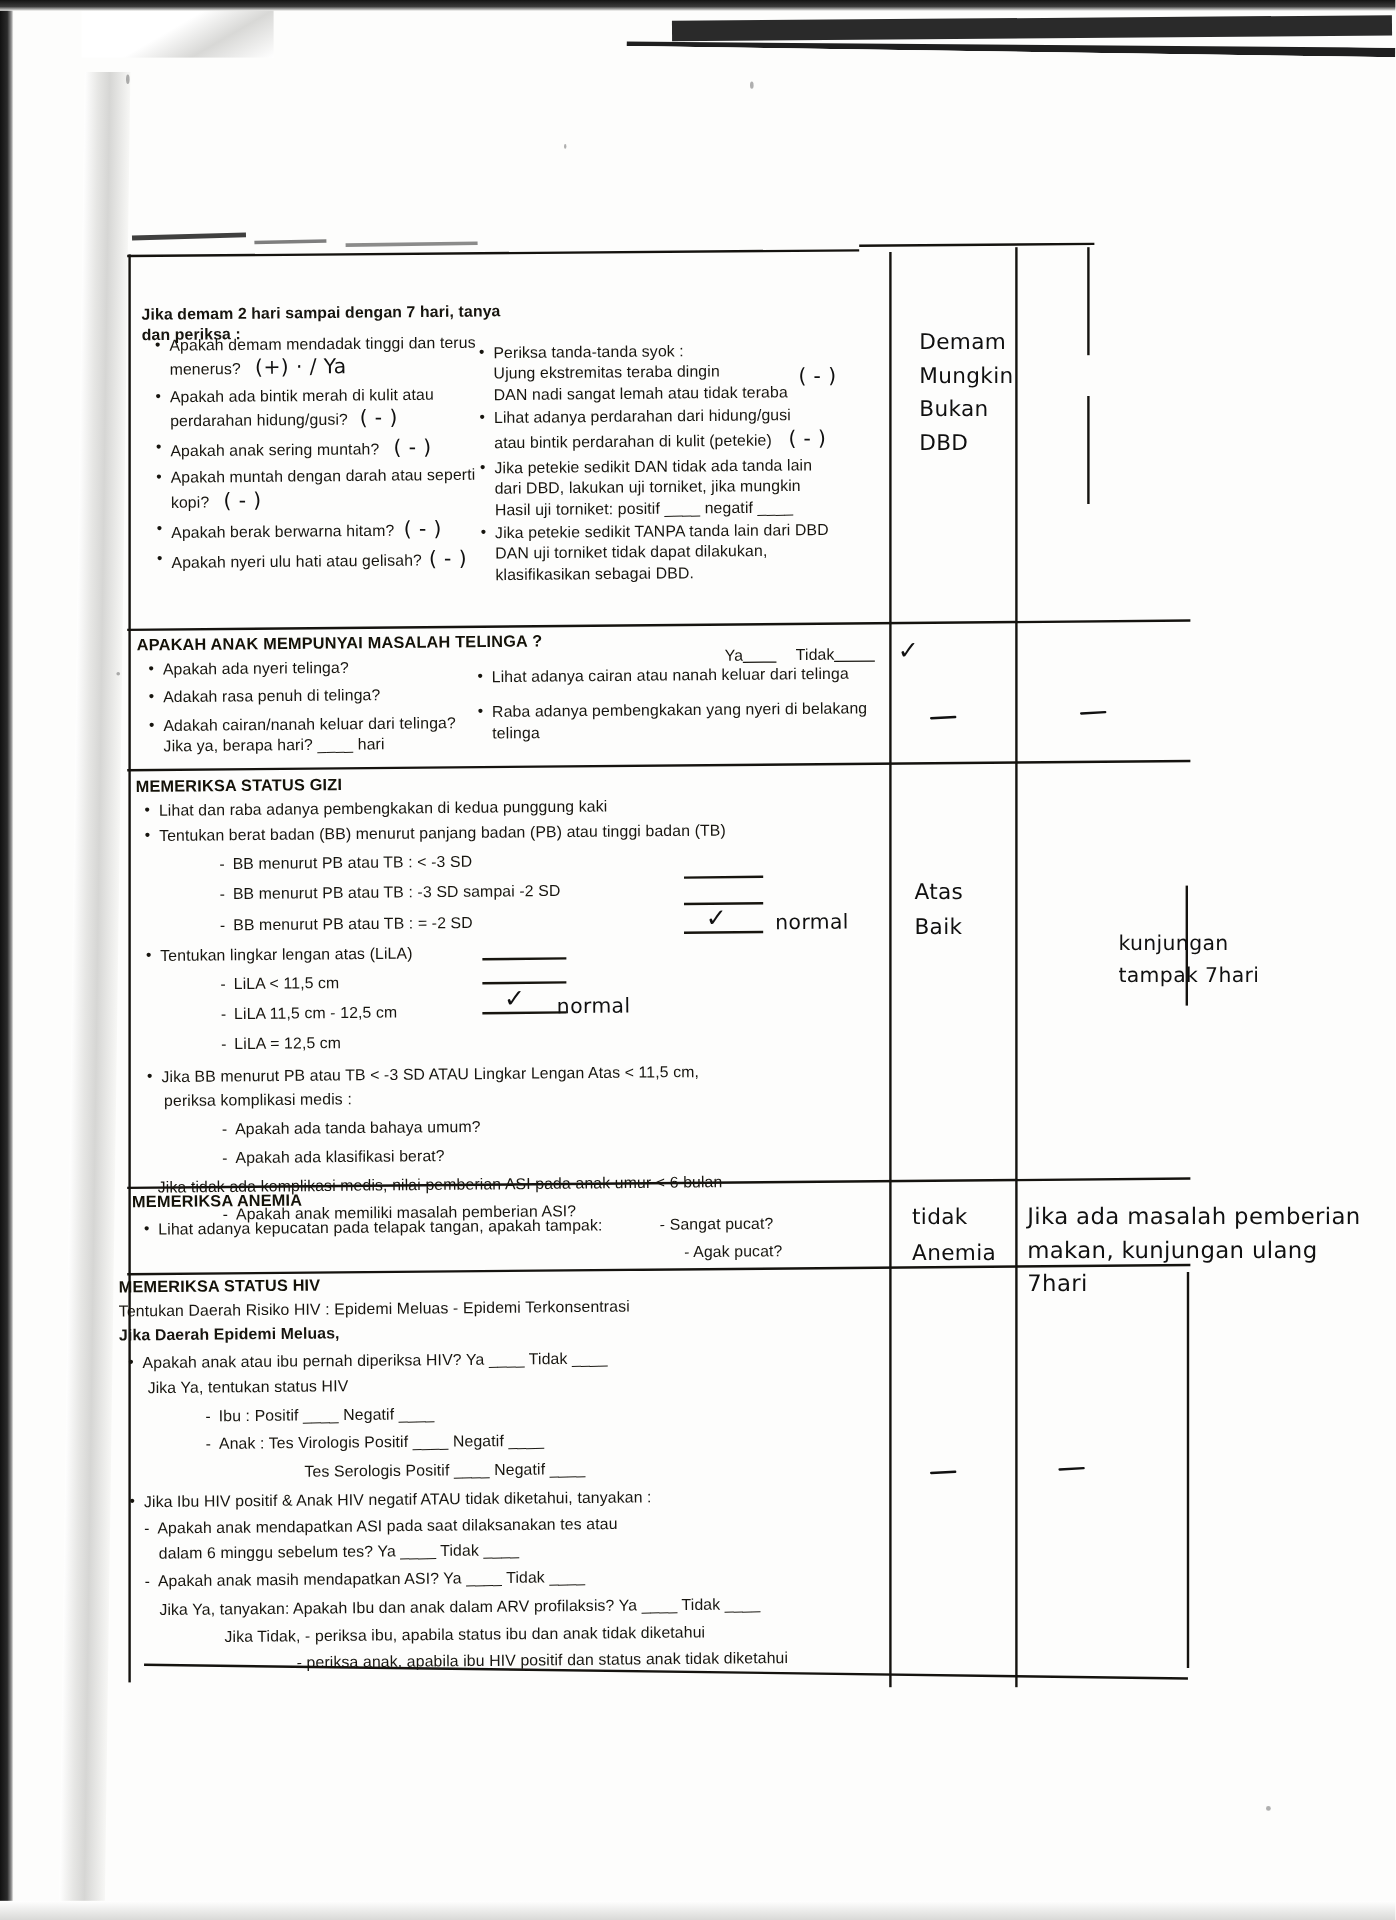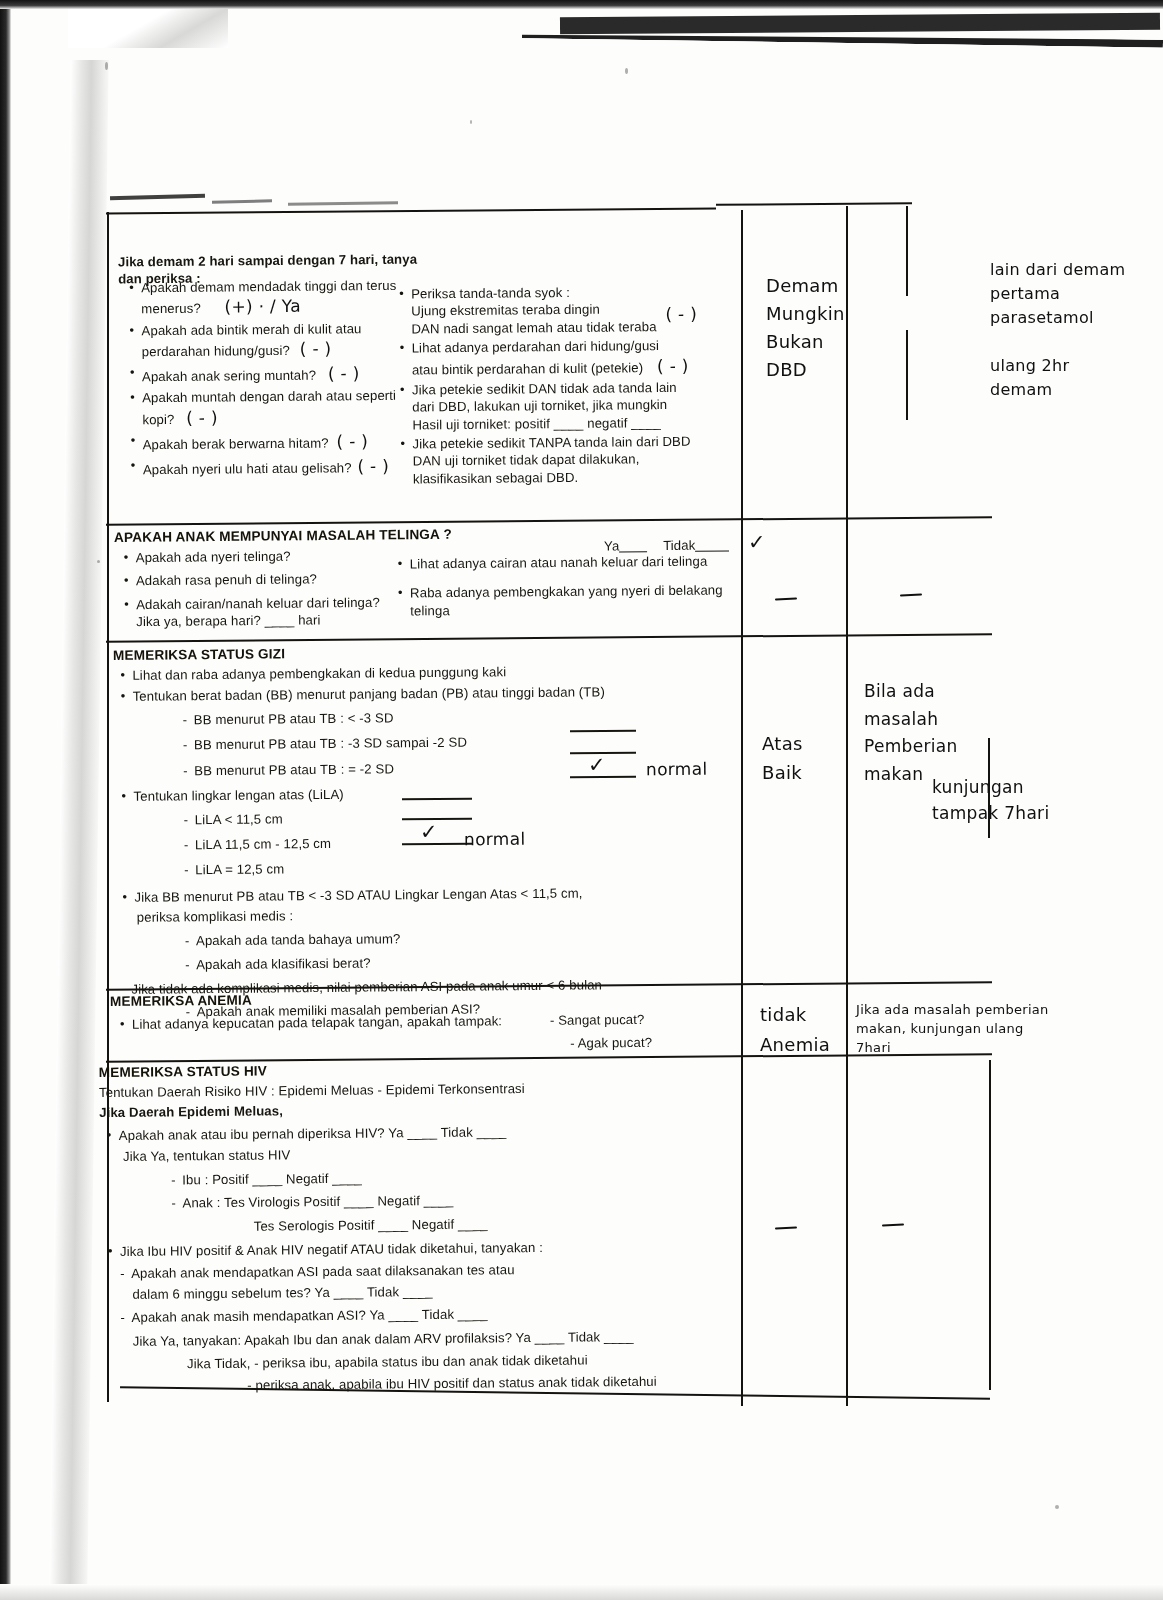--- a/index.html
+++ b/index.html
@@ -94,21 +94,21 @@
   <div class="rule rule-h" style="left:106px;top:1057px;width:886px;transform:rotate(-0.5deg);"></div>
   <div class="rule rule-h" style="left:120px;top:1392px;width:870px;transform:rotate(0.75deg);"></div>
 
   <div class="qcell skew-a" style="left:118px;top:252px;width:300px;">
     <div class="txt bold">Jika demam 2 hari sampai dengan 7 hari, tanya dan periksa :</div>
   </div>
 
   <div class="qcell skew-a" style="left:128px;top:278px;width:290px;">
     <div class="txt bul">
       <span>Apakah demam mendadak tinggi dan terus menerus?</span>
-      <span class="hw" style="margin-left:20px;">(+) · / Ya</span>
+      <span class="hw" style="margin-left:8px;">(+) · / Ya</span>
     </div>
     <div class="txt bul" style="margin-top:3px;">
       <span>Apakah ada bintik merah di kulit atau perdarahan hidung/gusi?</span>
       <span class="hw" style="margin-left:6px;">( - )</span>
     </div>
     <div class="txt bul" style="margin-top:3px;">
       <span>Apakah anak sering muntah?</span>
       <span class="hw" style="margin-left:8px;">( - )</span>
     </div>
     <div class="txt bul" style="margin-top:3px;">
@@ -151,25 +151,20 @@
       <span>Jika petekie sedikit TANPA tanda lain dari DBD</span>
       <div>DAN uji torniket tidak dapat dilakukan,</div>
       <div>klasifikasikan sebagai DBD.</div>
     </div>
   </div>
 
   <div class="hw" style="position:absolute;left:766px;top:272px;white-space:pre-line;font-size:18px;line-height:1.55;">Demam
 Mungkin
 Bukan
 DBD</div>
-  <div class="hw" style="position:absolute;left:990px;top:258px;white-space:pre-line;font-size:16px;line-height:1.5;">lain dari demam
-pertama parasetamol
-
-ulang 2hr
-demam</div>
 
   <div class="qcell skew-a" style="left:114px;top:527px;width:620px;">
     <div class="sec-head">APAKAH ANAK MEMPUNYAI MASALAH TELINGA ?</div>
   </div>
   <div style="position:absolute;left:604px;top:537px;" class="txt skew-a">
     <span>Ya</span><span class="blank" style="width:28px;"></span>
     <span style="margin-left:12px;">Tidak</span><span class="blank" style="width:34px;"></span>
     <span class="hw-tick" style="position:absolute;left:144px;top:-4px;">✓</span>
   </div>
 
@@ -213,40 +208,36 @@
   <div class="hw skew-a" style="position:absolute;left:646px;top:758px;">normal</div>
 
   <div class="blank skew-a" style="position:absolute;left:402px;top:798px;width:70px;border-bottom-width:2.2px;"></div>
   <div class="blank skew-a" style="position:absolute;left:402px;top:818px;width:70px;border-bottom-width:2.2px;"></div>
   <div class="blank skew-a" style="position:absolute;left:402px;top:843px;width:70px;border-bottom-width:2.2px;"></div>
   <div class="hw-tick skew-a" style="position:absolute;left:420px;top:822px;">✓</div>
   <div class="hw skew-a" style="position:absolute;left:464px;top:828px;">normal</div>
 
   <div class="hw" style="position:absolute;left:762px;top:730px;white-space:pre-line;font-size:18px;line-height:1.6;">Atas
 Baik</div>
-  <div class="hw" style="position:absolute;left:864px;top:678px;white-space:pre-line;font-size:17px;line-height:1.62;">Bila  ada
-masalah
-Pemberian
-makan</div>
   <div class="hw" style="position:absolute;left:932px;top:775px;white-space:pre-line;font-size:17px;line-height:1.5;">kunjungan
 tampak 7hari</div>
 
   <div class="qcell skew-a" style="left:110px;top:991px;width:620px;">
     <div class="sec-head">MEMERIKSA ANEMIA</div>
   </div>
   <div class="qcell skew-a" style="left:118px;top:1013px;width:620px;">
     <div class="txt bul">
       <span>Lihat adanya kepucatan pada telapak tangan, apakah tampak:</span>
       <span style="margin-left:44px;">- Sangat pucat?</span>
     </div>
     <div class="txt" style="margin-left:452px;margin-top:6px;">- Agak pucat?</div>
   </div>
   <div class="hw" style="position:absolute;left:760px;top:1000px;white-space:pre-line;font-size:18px;line-height:1.65;">tidak
 Anemia</div>
-  <div class="hw" style="position:absolute;left:856px;top:1000px;white-space:pre-line;font-size:13px;line-height:1.48;">Jika ada  masalah pemberian
+  <div class="hw" style="position:absolute;left:856px;top:1000px;white-space:pre-line;font-size:19px;line-height:1.48;">Jika ada  masalah pemberian
 makan,  kunjungan ulang
 7hari</div>
 
   <div class="qcell skew-a" style="left:99px;top:1062px;width:640px;">
     <div class="sec-head">MEMERIKSA STATUS HIV</div>
     <div class="txt" style="margin-top:4px;">Tentukan Daerah Risiko HIV :  Epidemi Meluas  -  Epidemi Terkonsentrasi</div>
     <div class="txt bold" style="margin-top:3px;">Jika Daerah Epidemi Meluas,</div>
   </div>
 
   <div class="qcell skew-a" style="left:106px;top:1124px;width:650px;">

